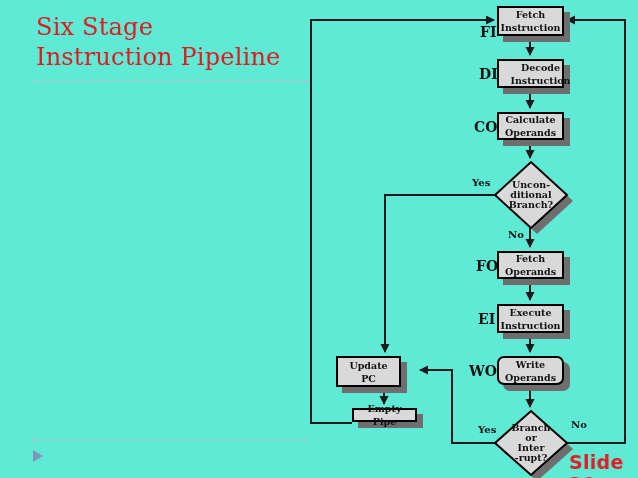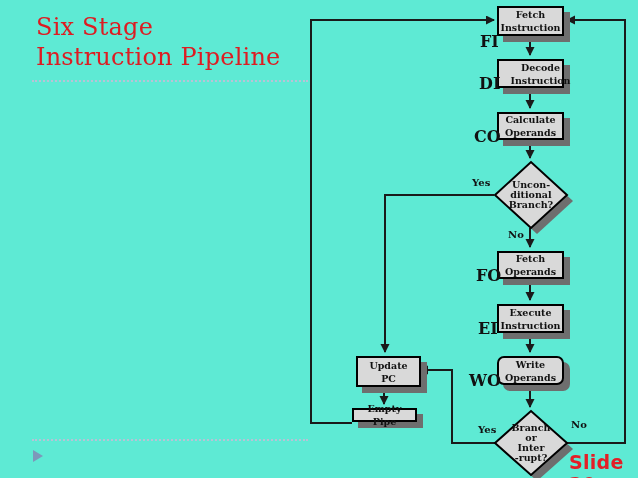--- a/index.html
+++ b/index.html
@@ -14,21 +14,21 @@
           border-left:10px solid #7d98ba;border-top:6px solid transparent;
           border-bottom:6px solid transparent;}
   .slide-number{position:absolute;left:569px;top:451px;color:#e41e26;
                 font-family:"DejaVu Sans", sans-serif;font-size:19px;font-weight:bold;
                 letter-spacing:.3px;}
   svg.flow{position:absolute;left:0;top:0;z-index:1;}
   .box{position:absolute;z-index:2;box-sizing:border-box;background:#d9d9d9;
        border:2px solid #000;box-shadow:6px 6px 0 #6e6e6e;
        display:flex;align-items:center;justify-content:center;text-align:center;
        white-space:pre-line;font-weight:bold;font-size:9.5px;line-height:13px;color:#111;}
-  .stage-label{position:absolute;z-index:3;font-weight:bold;font-size:16px;color:#111;margin-top:8px;}
+  .stage-label{position:absolute;z-index:3;font-weight:bold;font-size:14px;color:#111;}
   .yn-label{position:absolute;z-index:3;font-weight:bold;font-size:10px;color:#111;}
   .diamond-label{position:absolute;z-index:3;width:72px;text-align:center;
                  font-weight:bold;font-size:9.5px;line-height:10px;
                  white-space:pre-line;color:#111;}
 </style>
 </head>
 <body>
 
 <div class="slide">
 
@@ -74,21 +74,21 @@
   <div class="box" style="left:497px;top:59px;width:67px;height:29px;padding-left:20px;">Decode
 Instruction</div>
   <div class="box" style="left:497px;top:112px;width:67px;height:28px;">Calculate
 Operands</div>
   <div class="box" style="left:497px;top:251px;width:67px;height:28px;">Fetch
 Operands</div>
   <div class="box" style="left:497px;top:304px;width:67px;height:29px;">Execute
 Instruction</div>
   <div class="box" style="left:497px;top:356px;width:67px;height:29px;border-radius:7px;">Write
 Operands</div>
-  <div class="box" style="left:356px;top:356px;width:65px;height:31px;">Update
+  <div class="box" style="left:336px;top:356px;width:65px;height:31px;">Update
 PC</div>
   <div class="box" style="left:352px;top:408px;width:65px;height:14px;">Empty
 Pipe</div>
 
   <div class="diamond-label" style="left:495px;top:180px;">Uncon-
 ditional
 Branch?</div>
   <div class="diamond-label" style="left:495px;top:423px;">Branch
 or
 Inter

